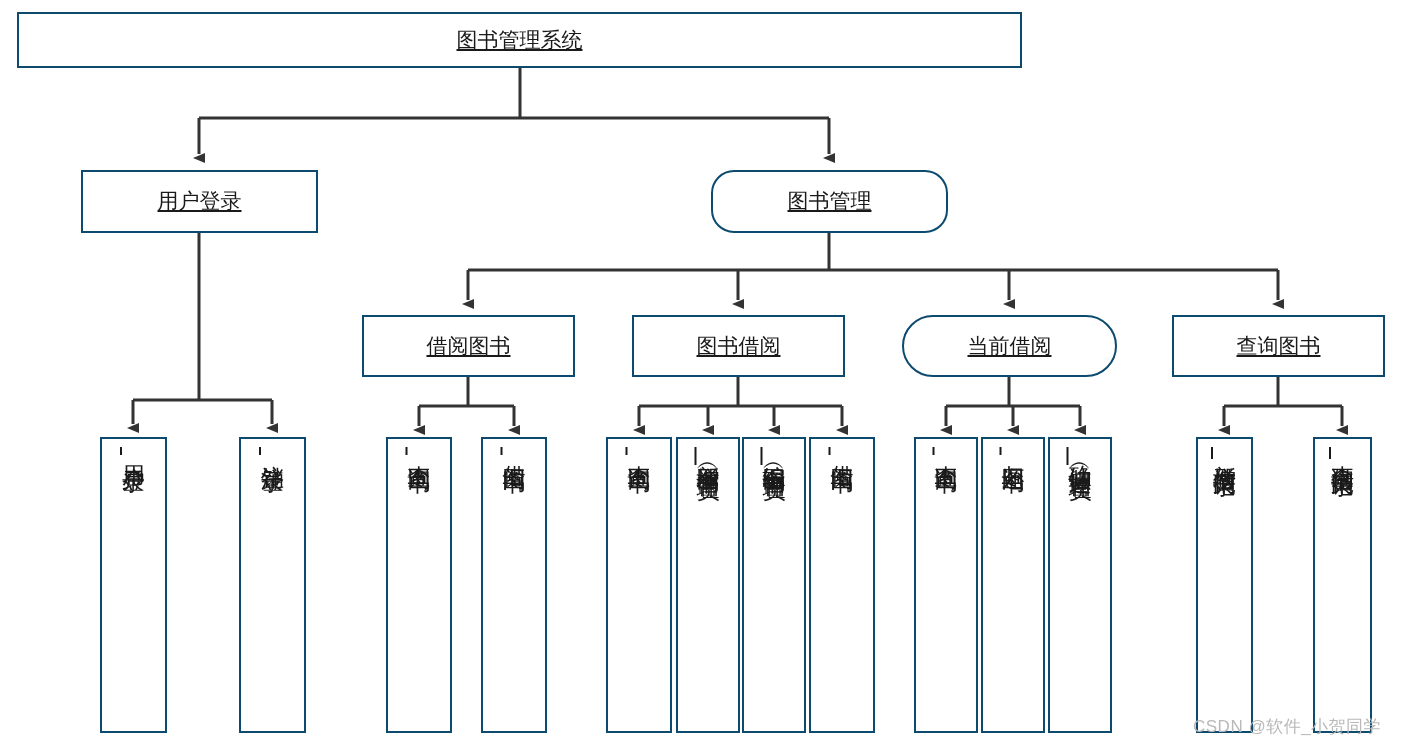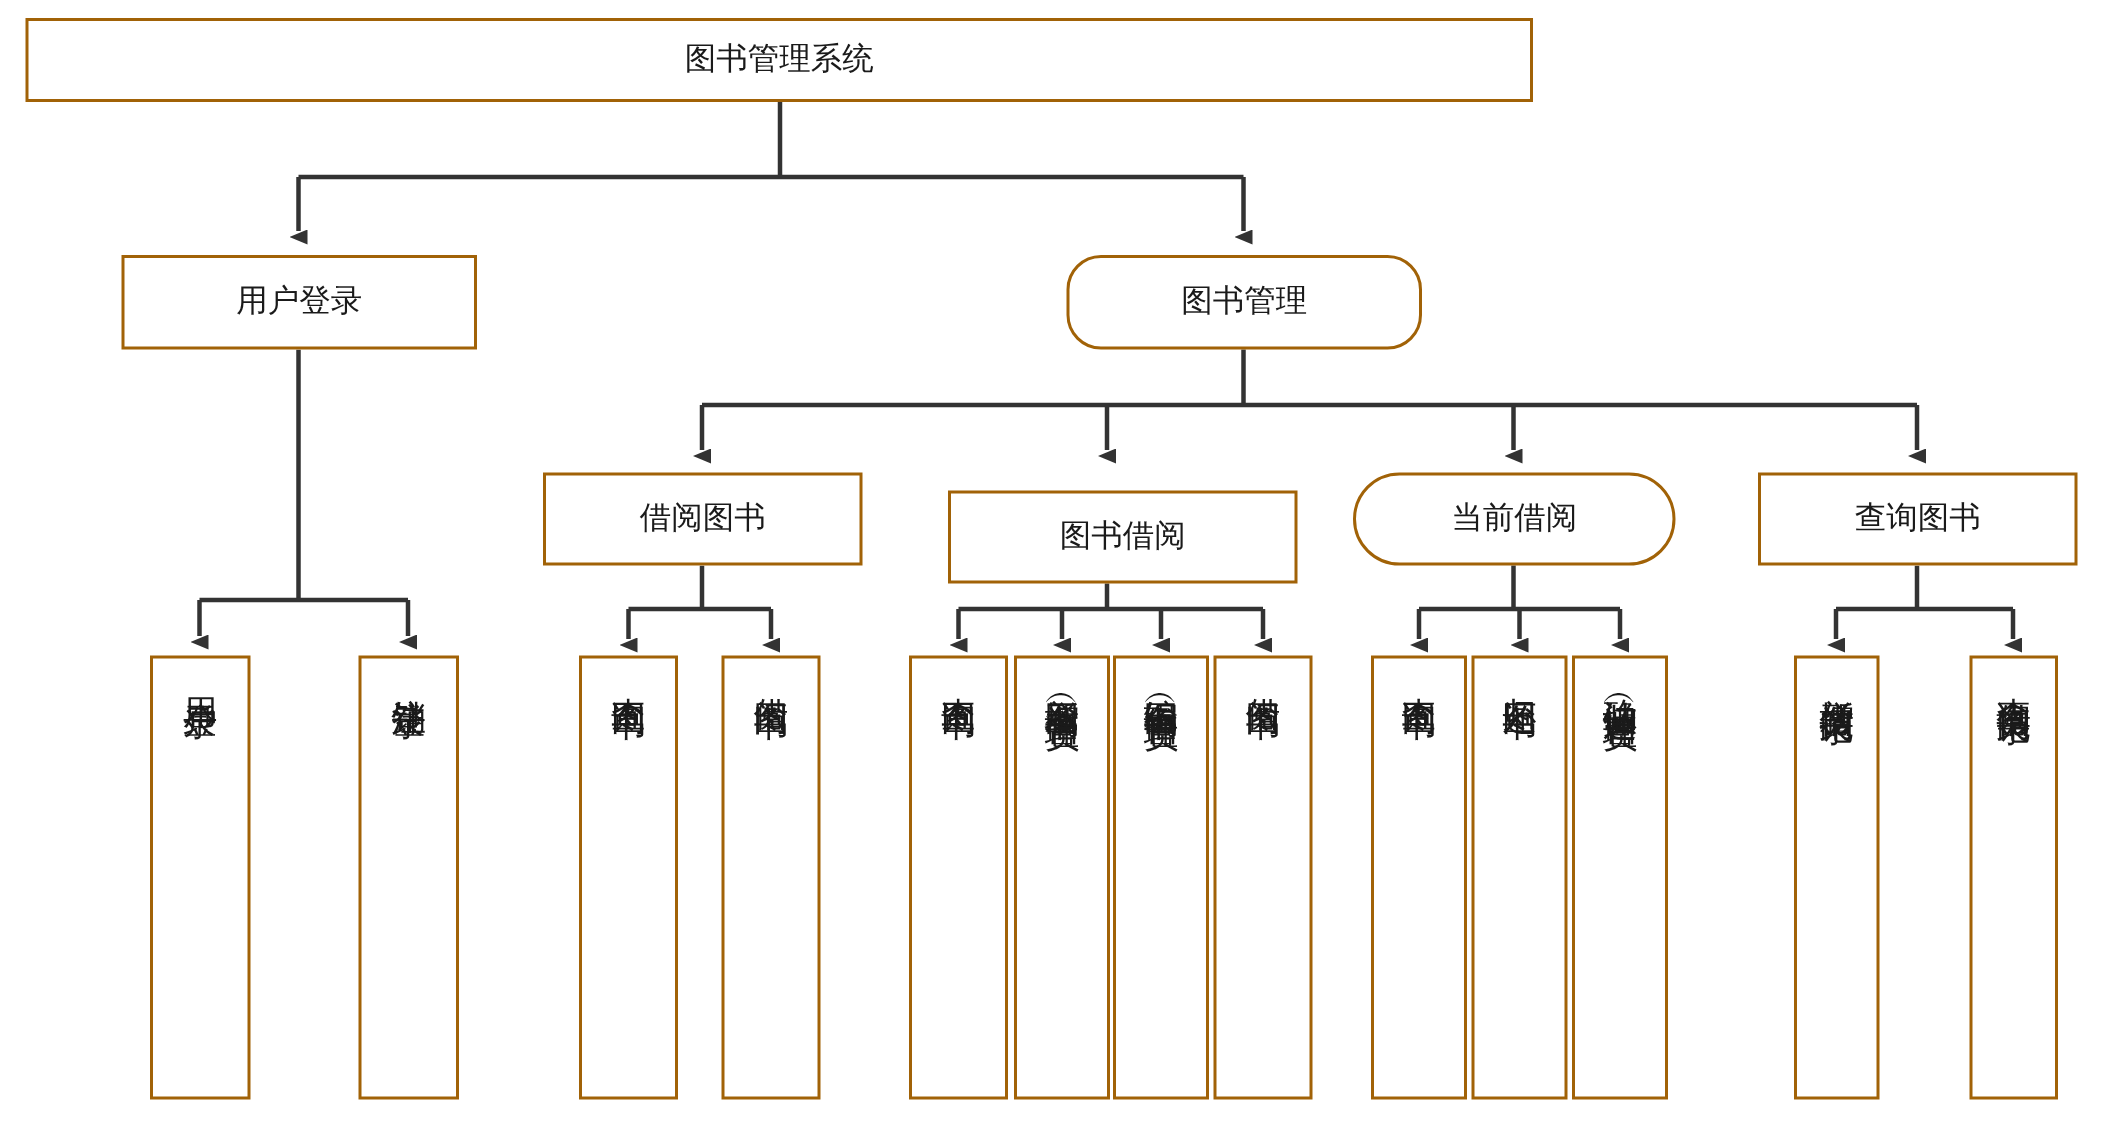--- a/index.html
+++ b/index.html
@@ -22,25 +22,26 @@
     left: 0;
     top: 0;
     width: 1405px;
     height: 747px;
     pointer-events: none;
   }
   .node {
     position: absolute;
     box-sizing: border-box;
     background: #ffffff;
-    border: 2px solid #a16207;
+    border: 2px solid #0c4a6e;
     display: flex;
     align-items: center;
     justify-content: center;
     color: #1a1a1a;
+    text-decoration: underline;
   }
   .node .label {
     display: block;
     text-align: center;
     line-height: 1.18;
     white-space: nowrap;
   }
   .node.horiz .label {
     font-size: 21px;
   }
@@ -128,21 +129,21 @@
   <div class="node horiz" style="left:81px; top:170px; width:237px; height:63px;">
     <span class="label">用户登录</span>
   </div>
   <div class="node horiz" style="left:711px; top:170px; width:237px; height:63px;border-radius:23px;">
     <span class="label">图书管理</span>
   </div>
 
   <div class="node horiz" style="left:362px; top:315px; width:213px; height:62px;">
     <span class="label">借阅图书</span>
   </div>
-  <div class="node horiz" style="left:632px; top:327px; width:233px; height:62px;">
+  <div class="node horiz" style="left:632px; top:315px; width:213px; height:62px;">
     <span class="label">图书借阅</span>
   </div>
   <div class="node horiz" style="left:902px; top:315px; width:215px; height:62px;border-radius:31px;">
     <span class="label">当前借阅</span>
   </div>
   <div class="node horiz" style="left:1172px; top:315px; width:213px; height:62px;">
     <span class="label">查询图书</span>
   </div>
 
   <div class="node vert" style="left:100px; top:437px; width:67px; height:296px;">
@@ -182,14 +183,15 @@
     <span class="label">确认归还（管理员）</span>
   </div>
 
   <div class="node vert" style="left:1196px; top:437px; width:57px; height:296px;">
     <span class="label">新增借阅记录</span>
   </div>
   <div class="node vert" style="left:1313px; top:437px; width:59px; height:296px;">
     <span class="label">查询借阅记录</span>
   </div>
 
+  <div class="watermark" style="left:1193px; top:715px;">CSDN @软件_小贺同学</div>
 
 </div>
 
 </body></html>

